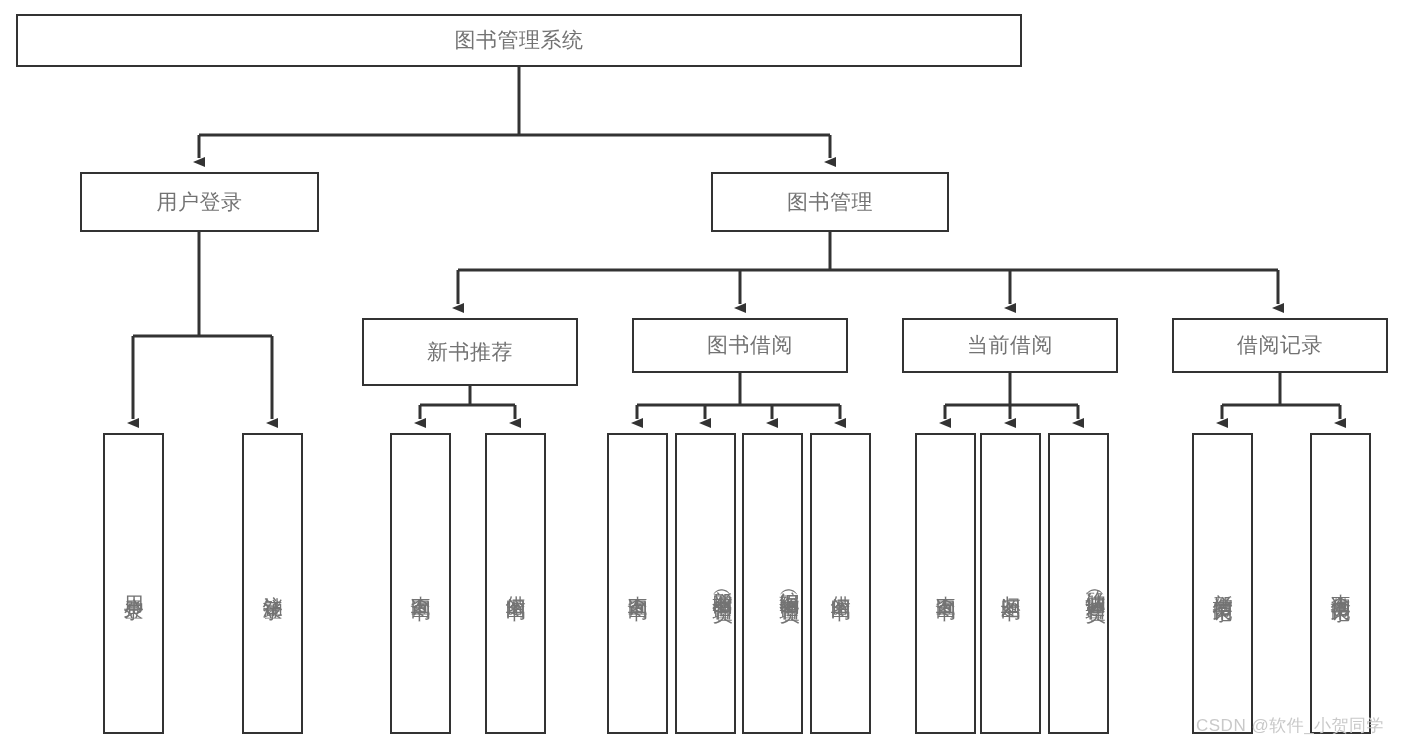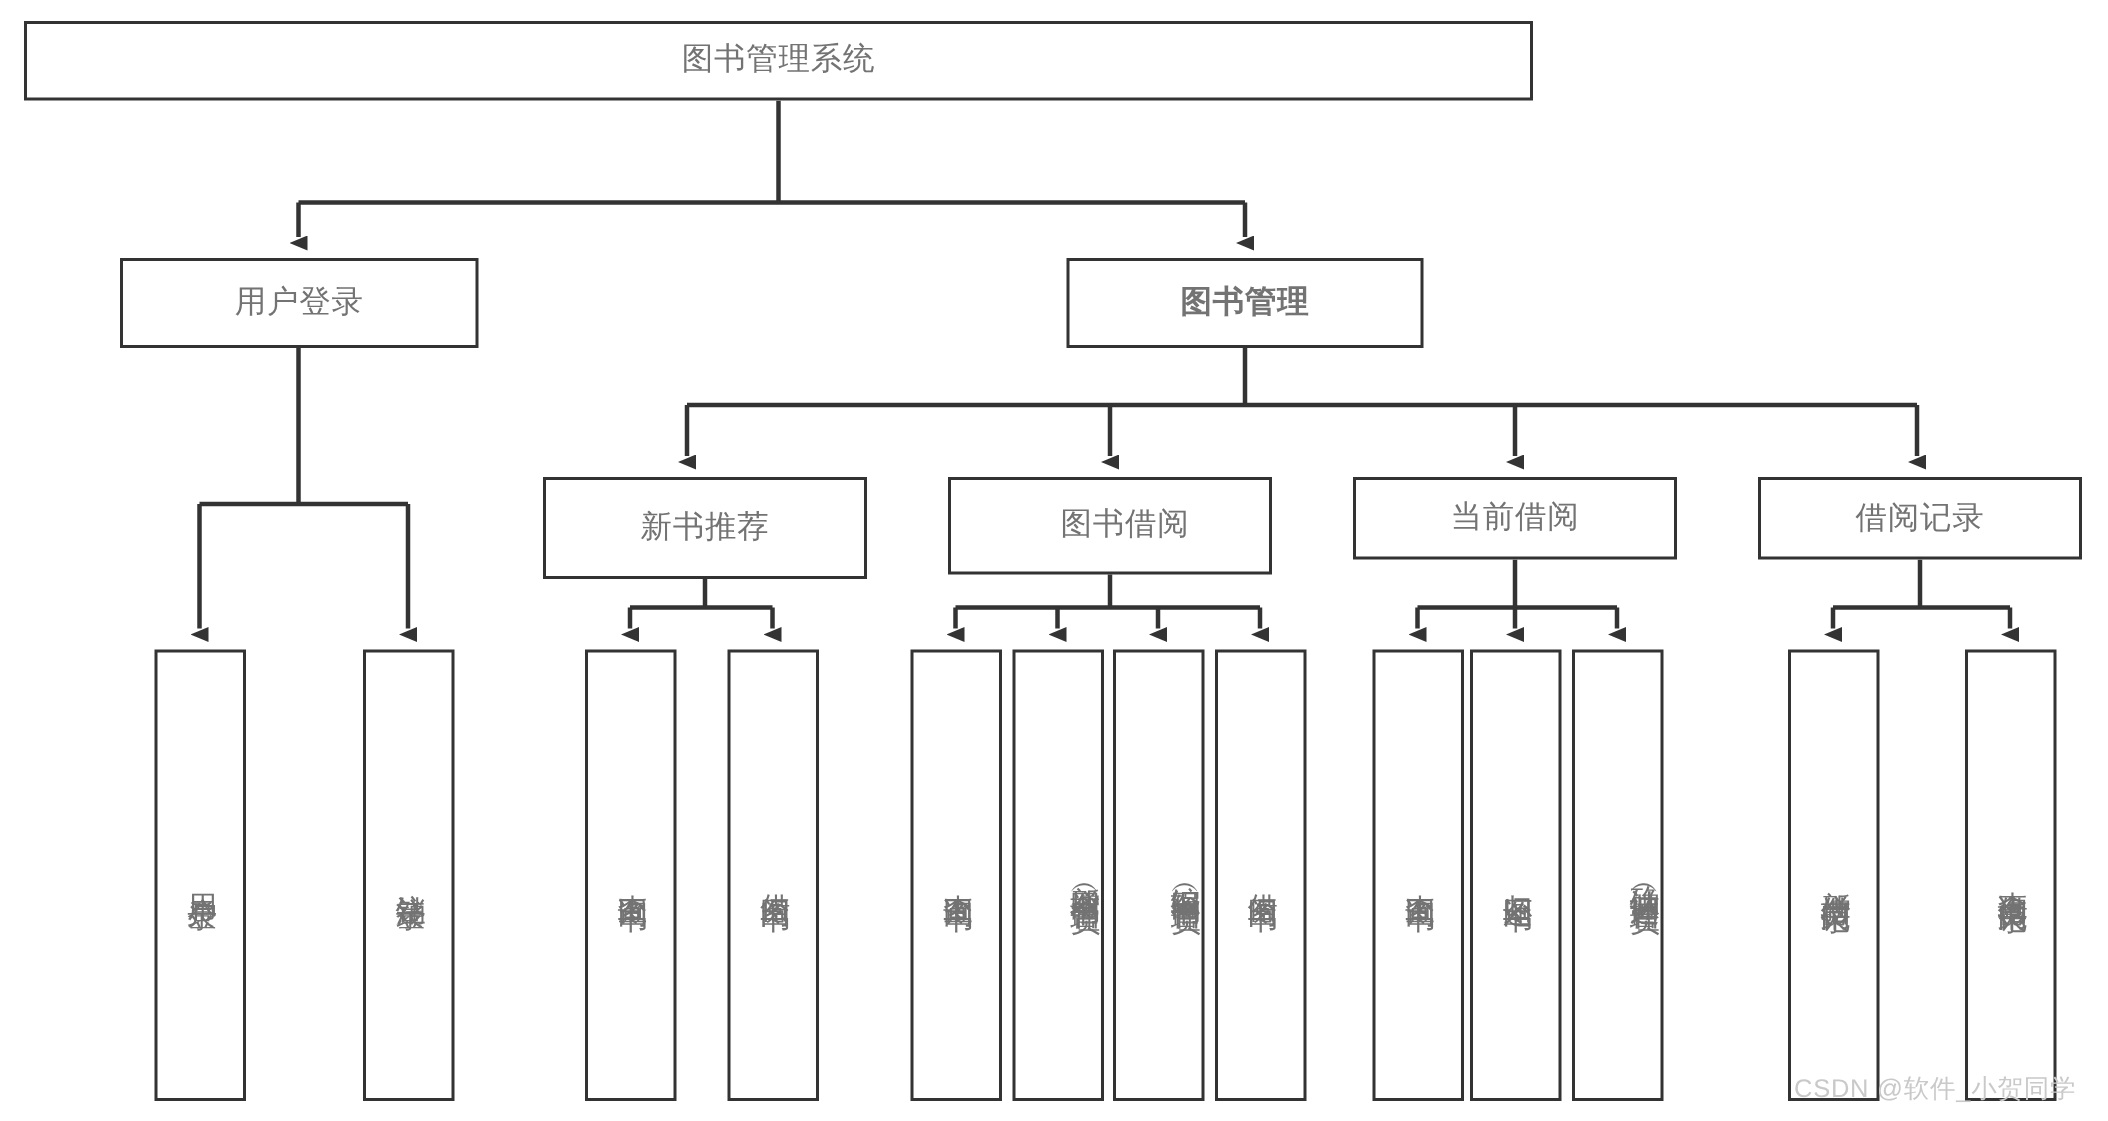--- a/index.html
+++ b/index.html
@@ -117,28 +117,28 @@
     </g>
   </svg>
 
   <div class="node h" style="left:16px;top:14px;width:1006px;height:53px;">
     <span>图书管理系统</span>
   </div>
 
   <div class="node h" style="left:80px;top:172px;width:239px;height:60px;">
     <span>用户登录</span>
   </div>
-  <div class="node h" style="left:711px;top:172px;width:238px;height:60px;font-weight:bold;">
+  <div class="node h" style="left:711px;top:172px;width:238px;height:60px;">
     <span>图书管理</span>
   </div>
 
   <div class="node h" style="left:362px;top:318px;width:216px;height:68px;">
     <span>新书推荐</span>
   </div>
-  <div class="node h" style="left:632px;top:318px;width:216px;height:65px;padding-left:20px;">
+  <div class="node h" style="left:632px;top:318px;width:216px;height:55px;padding-left:20px;">
     <span>图书借阅</span>
   </div>
   <div class="node h" style="left:902px;top:318px;width:216px;height:55px;">
     <span>当前借阅</span>
   </div>
   <div class="node h" style="left:1172px;top:318px;width:216px;height:55px;font-family:Liberation Serif, serif;">
     <span>借阅记录</span>
   </div>
 
   <div class="node v" style="left:103px;top:433px;width:61px;height:301px;">

